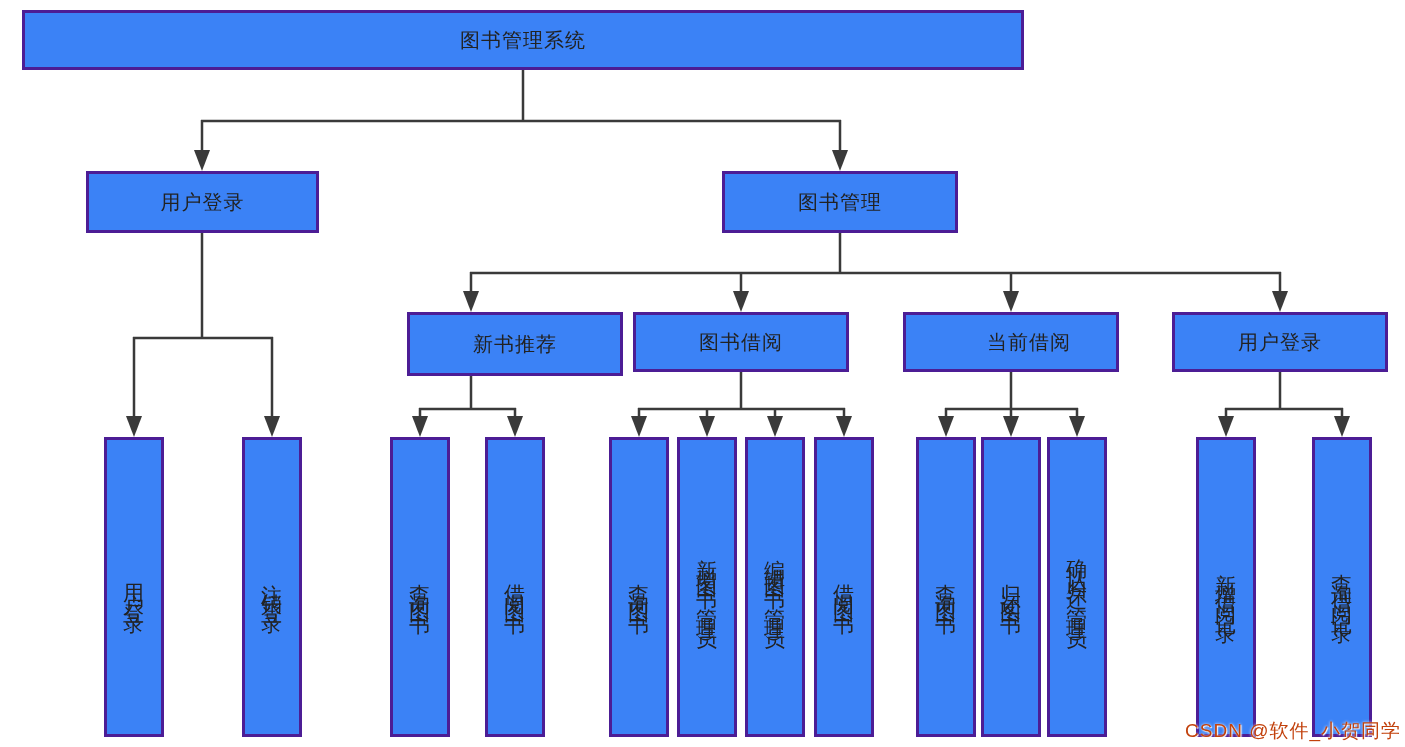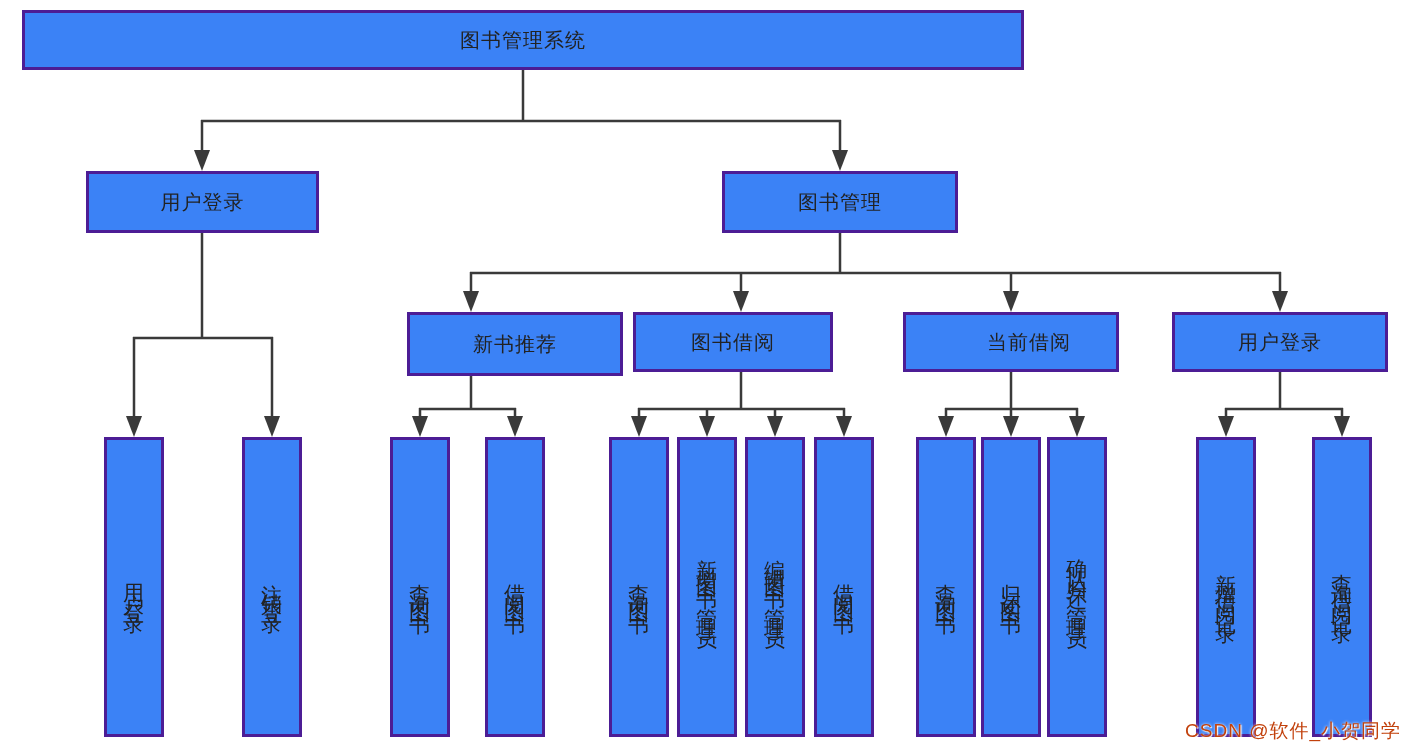--- a/index.html
+++ b/index.html
@@ -41,21 +41,21 @@
     text-orientation: mixed;
     font-size: 21px;
     letter-spacing: 10px;
     line-height: 1;
     color: #222222;
   }
   .root-box   { left: 22px;   top: 10px;  width: 1002px; height: 60px; }
   .n-user     { left: 86px;   top: 171px; width: 233px;  height: 62px; }
   .n-mgmt     { left: 722px;  top: 171px; width: 236px;  height: 62px; font-family: Liberation Mono, monospace; }
   .n-rec      { left: 363px;  top: 312px; width: 216px;  height: 64px; margin-left: 44px; }
-  .n-borrow   { left: 633px;  top: 312px; width: 200px;  height: 60px; }
+  .n-borrow   { left: 633px;  top: 312px; width: 216px;  height: 60px; }
   .n-current  { left: 903px;  top: 312px; width: 216px;  height: 60px; padding-left: 36px; }
   .n-record   { left: 1172px; top: 312px; width: 216px;  height: 60px; }
   .leaf       { top: 437px; width: 60px; height: 300px; }
   .l-g1c1 { left: 104px; }
   .l-g1c2 { left: 242px; }
   .l-g2c1 { left: 390px; }
   .l-g2c2 { left: 485px; }
   .l-g3c1 { left: 609px; }
   .l-g3c2 { left: 677px; }
   .l-g3c3 { left: 745px; }

